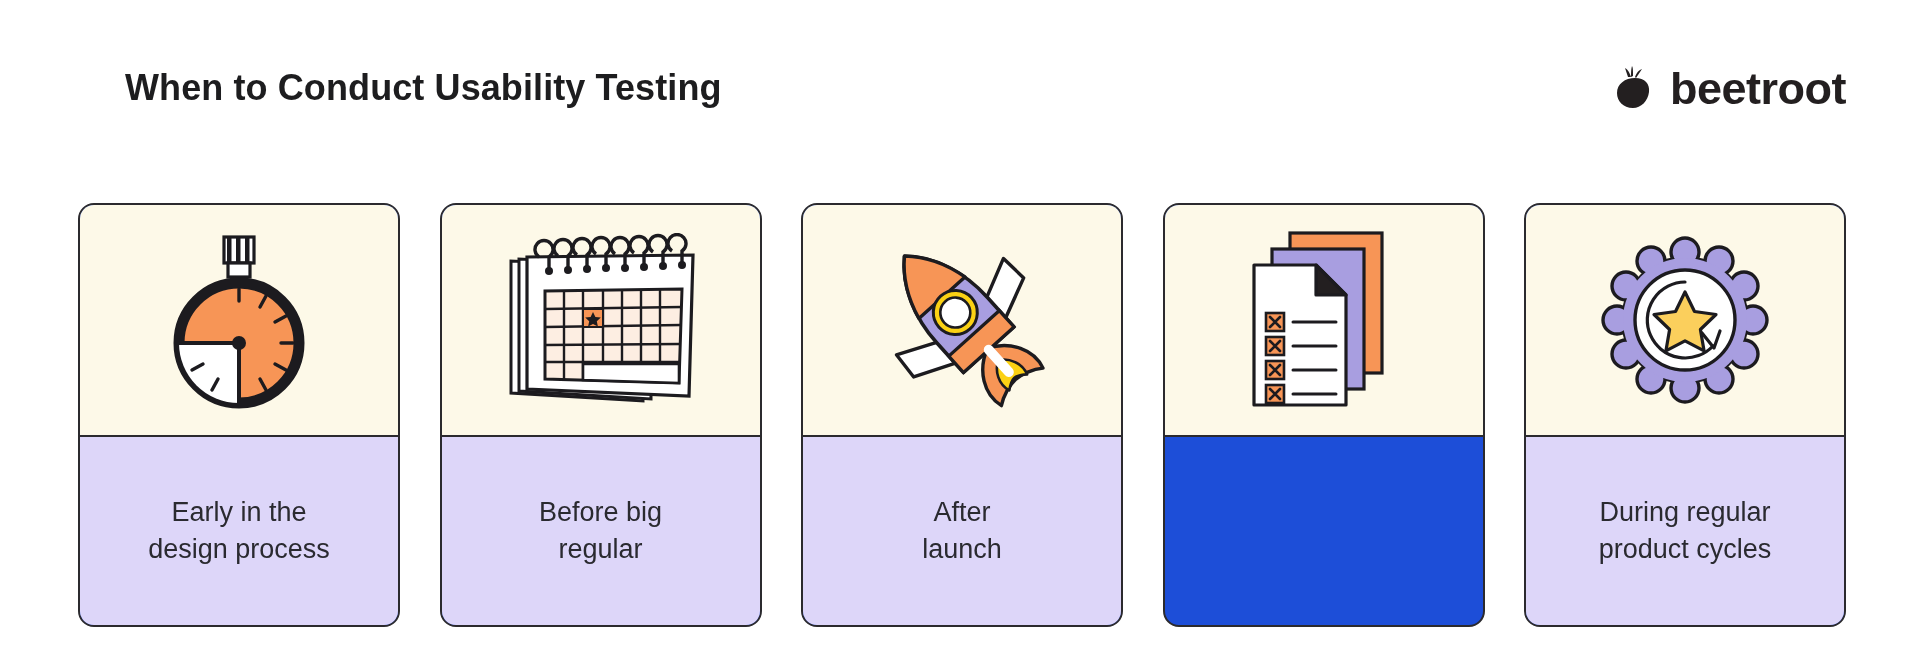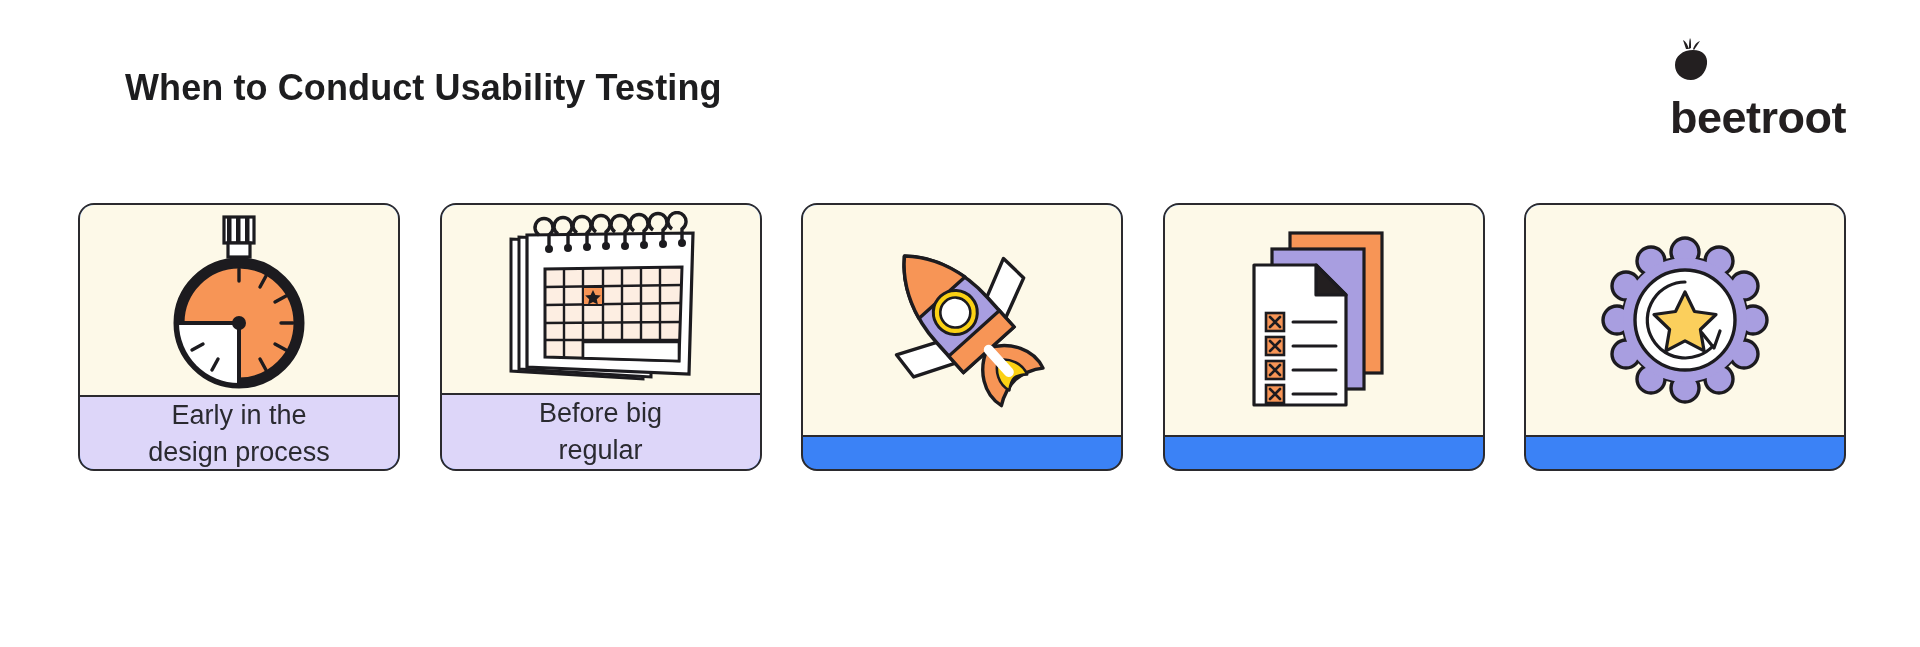--- a/index.html
+++ b/index.html
@@ -31,23 +31,22 @@
   .page-title {
     font-size: 36px;
     font-weight: 600;
     color: #1d1d1f;
     letter-spacing: 0.1px;
     white-space: nowrap;
     margin-left: 47px;
   }
   .logo {
     display: flex;
-    align-items: flex-start;
+    align-items: flex-end;
     gap: 12px;
-    flex-direction: column;
   }
   .logo-mark { display: block; }
   .logo-word {
     font-size: 45px;
     font-weight: 600;
     color: #231f20;
     letter-spacing: -0.5px;
     line-height: 1;
   }
 
@@ -56,27 +55,27 @@
     position: absolute;
     top: 203px;
     left: 78px;
     width: 1768px;
     height: 368px;
     display: flex;
     justify-content: space-between;
   }
   .card {
     width: 322px;
-    height: 268px;
+    height: 424px;
     border: 2.2px solid #2b2a2e;
     border-radius: 16px;
     overflow: hidden;
     display: flex;
     flex-direction: column;
-    background: #3b82f6;
+    background: #1d4ed8;
   }
   .card-art {
     height: 232px;
     background: #fdf9e8;
     display: flex;
     align-items: center;
     justify-content: center;
     border-bottom: 2.2px solid #2b2a2e;
   }
   .card-label {
@@ -234,20 +233,22 @@
               <circle cx="100" cy="82" r="19" fill="#ffffff" stroke="#fbd114" stroke-width="7"></circle>
               <circle cx="100" cy="82" r="22" fill="none" stroke="#1c1b1f" stroke-width="3"></circle>
               <circle cx="100" cy="82" r="15" fill="#ffffff" stroke="#1c1b1f" stroke-width="2.6"></circle>
 
               <line x1="100" y1="132" x2="100" y2="162" stroke="#ffffff" stroke-width="10" stroke-linecap="round"></line>
               <line x1="100" y1="132" x2="100" y2="162" stroke="#1c1b1f" stroke-width="2.6" stroke-linecap="round" opacity="0"></line>
             </g>
           </svg>
         </span>
       </div>
+      <div class="card-label">After
+launch</div>
     </div>
 
     <div class="card">
       <div class="card-art">
         <span>
           <svg width="160" height="190" viewBox="0 0 160 190">
 
             <rect x="46" y="8" width="92" height="140" fill="#f79556" stroke="#1c1b1f" stroke-width="3.2"></rect>
 
             <rect x="28" y="24" width="92" height="140" fill="#a89ee0" stroke="#1c1b1f" stroke-width="3.2"></rect>
@@ -301,16 +302,18 @@
 
             <circle cx="90" cy="90" r="50" fill="#ffffff" stroke="#1c1b1f" stroke-width="3.4"></circle>
 
             <path d="M90 52 A38 38 0 1 0 118 116" fill="none" stroke="#1c1b1f" stroke-width="3.2" stroke-linecap="round"></path>
             <path d="M107 103 L119 118 L125 101" fill="none" stroke="#1c1b1f" stroke-width="3.2" stroke-linecap="round" stroke-linejoin="round"></path>
 
             <path d="M90 62 l9.5 19.5 21.5 3 -15.6 15 3.7 21.4 -19.1 -10.1 -19.1 10.1 3.7 -21.4 -15.6 -15 21.5 -3 Z" fill="#fbcf5c" stroke="#1c1b1f" stroke-width="3.2" stroke-linejoin="round"></path>
           </svg>
         </span>
       </div>
+      <div class="card-label">During regular
+product cycles</div>
     </div>
 
   </div>
 </div>
 
 </body></html>

